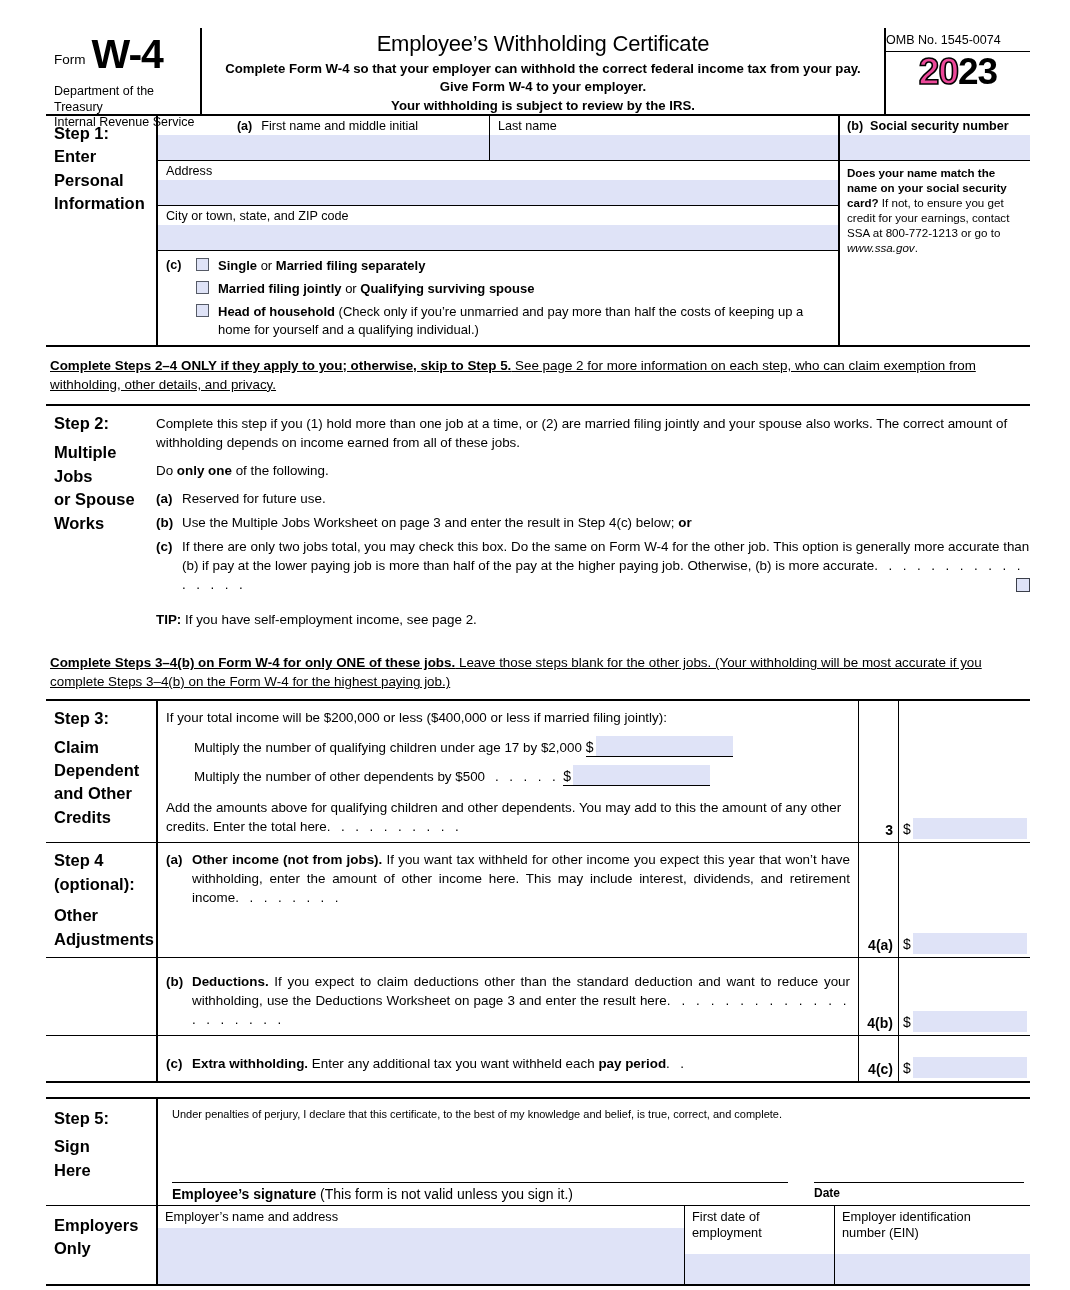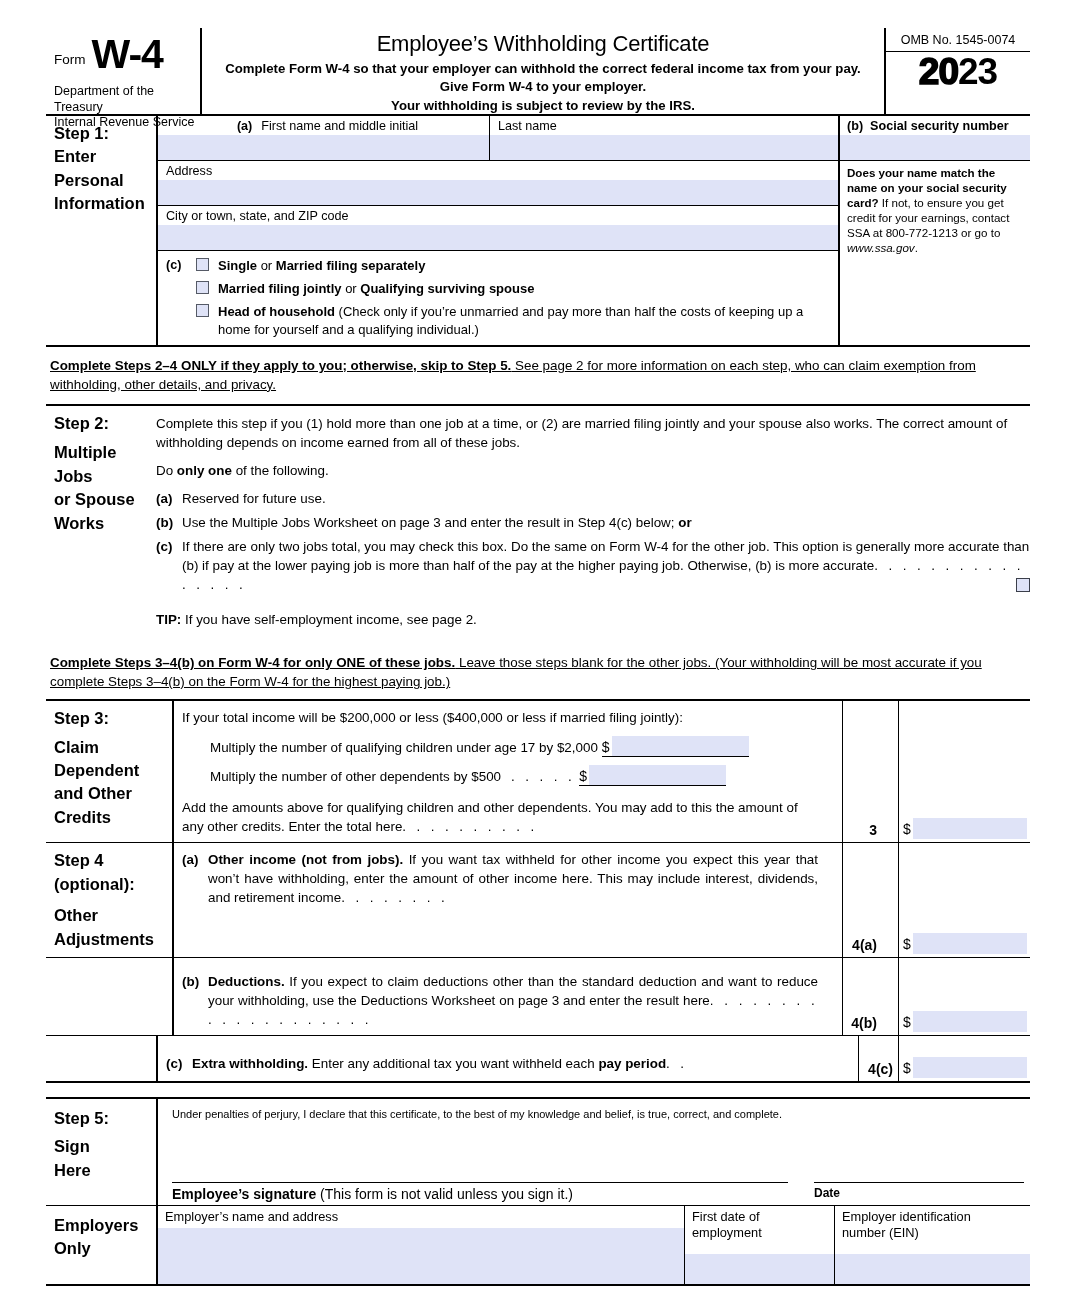--- a/index.html
+++ b/index.html
@@ -79,34 +79,34 @@
     line-height: 1.42;
     margin-top: 2px;
   }
   .hdr-right {
     width: 146px;
     border-left: 2px solid #000;
     box-sizing: border-box;
   }
   .hdr-omb {
     font-size: 12.5px;
-    text-align: center;
+    text-align: left;
     padding: 5px 0 4px 0;
     border-bottom: 1px solid #000;
   }
   .hdr-year {
     text-align: center;
     font-size: 37px;
     font-weight: bold;
     letter-spacing: -1px;
     line-height: 1.02;
     padding-top: 1px;
   }
   .yr-outline {
-    color: #000000;
+    color: #ec4899;
     -webkit-text-stroke: 1.6px #000;
   }
 
   
   .step1 {
     display: flex;
     border-bottom: 2px solid #000;
   }
   .steplabel {
     width: 110px;
@@ -319,21 +319,21 @@
     background: #dfe3f7;
   }
   .s3-line {
     display: flex;
     align-items: flex-end;
     margin: 0 0 8px 0;
     padding-left: 28px;
   }
   .s3-line .txt { white-space: nowrap; }
 
-  .rowdiv { border-bottom: 1px solid #000; gap: 16px; }
+  .rowdiv { border-bottom: 1px solid #000; }
 
   
   .s5 {
     display: flex;
     border-bottom: 1px solid #000;
     margin-top: 14px;
     border-top: 2px solid #000;
   }
   .s5-body {
     flex: 1;

